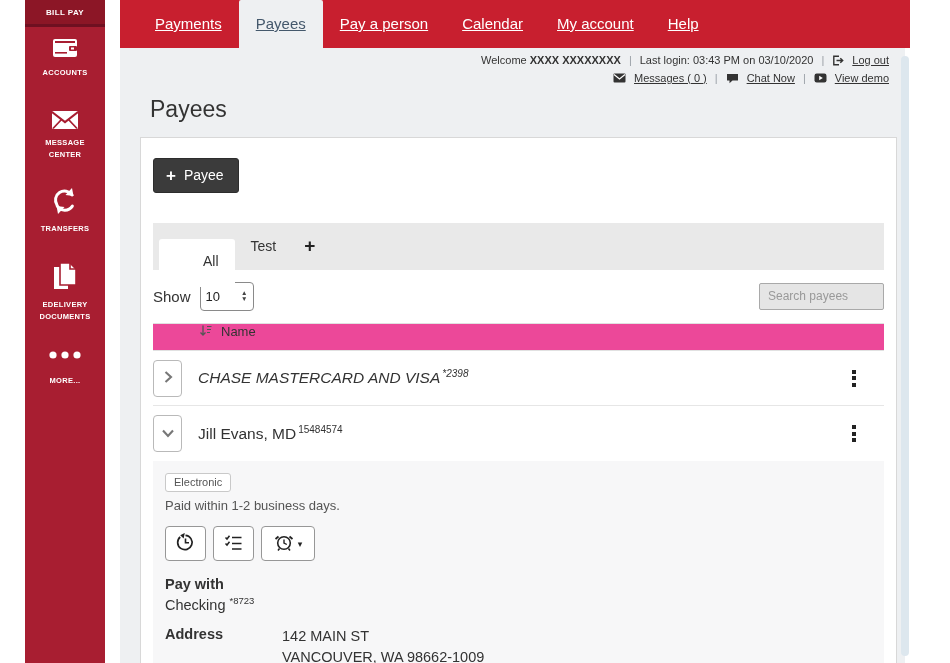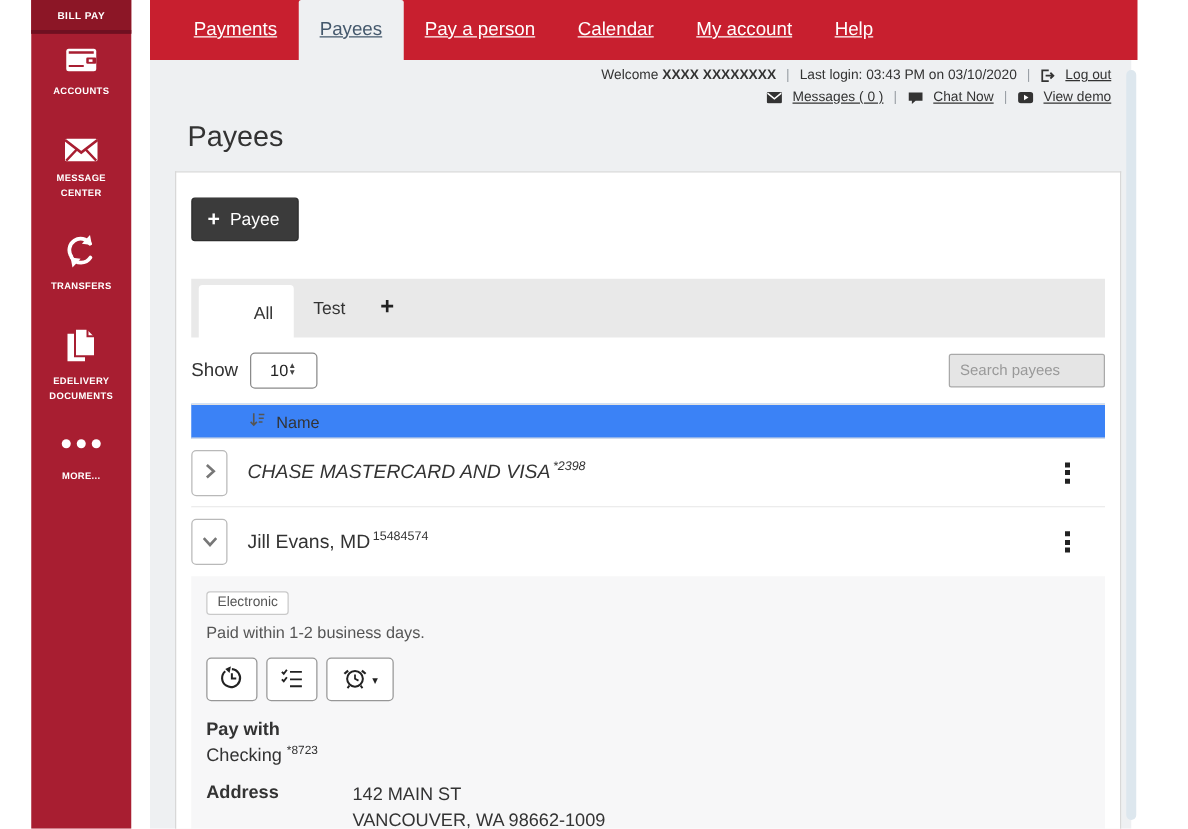--- a/index.html
+++ b/index.html
@@ -38,37 +38,37 @@
     border:1px solid #d8d8d8; border-bottom:none; padding:12px 12px 0 12px; }
 
   .add-btn { margin-top:8px; display:inline-flex; align-items:center; gap:8px;
     background:#3b3b3b; border:1px solid #2d2d2d; border-radius:3px; color:#fff;
     font-size:14px; padding:8px 14px 9px 12px; cursor:pointer; }
   .add-btn .plus { font-size:17px; font-weight:bold; line-height:11px; }
 
   .tabstrip { margin-top:30px; background:#e9e9e9; height:47px; display:flex;
     align-items:flex-start; padding-left:6px; position:relative; }
   .tab { font-size:14px; color:#333; line-height:47px; padding:0 16px; cursor:pointer; }
-  .tab.active { background:#fff; margin-top:5px; height:48px; line-height:45px;
+  .tab.active { background:#fff; margin-top:16px; height:48px; line-height:45px;
     border-radius:3px 3px 0 0; z-index:2;padding-left:44px; }
   .tab-plus { font-size:19px; font-weight:bold; color:#222; line-height:45px; padding:0 12px; cursor:pointer; }
 
   .controls-row { margin-top:11px; display:flex; align-items:center; height:30px; }
   .show-label { font-size:15px; color:#333; margin-right:9px; }
   .show-select { width:54px; height:29px; border:1px solid #8a8a8a; border-radius:4px;
-    background:#fff; display:flex; align-items:center; justify-content:center;
+    background:#fff; display:flex; align-items:center; justify-content:space-between;
     padding:0 5px; font-size:13px; color:#222; cursor:pointer; }
   .spinner { display:flex; flex-direction:column; font-size:6.5px; color:#444; line-height:.95; }
   .search-input { margin-left:auto; width:125px; height:27px; border:1px solid #a9a9a9;
     border-radius:2px; padding:0 8px; font-size:12px; color:#333; background:#e5e5e5;
     font-family:"Liberation Sans", sans-serif; }
   .search-input::placeholder { color:#999; }
 
-  .table-header { margin-top:12px; background:#3b82f6; border-top:1px solid #e1e1e1;
-    border-bottom:1px solid #e1e1e1; height:28px; display:flex; align-items:center;
+  .table-header { margin-top:12px; background:#ec4899; border-top:1px solid #e1e1e1;
+    border-bottom:1px solid #e1e1e1; height:28px; display:flex; 
     padding-left:46px; gap:9px; font-size:13px; color:#333; }
 
   .payee-row { display:flex; align-items:center; height:55px; background:#fff; }
   .payee-row.b { border-bottom:1px solid #e6e6e6;font-style:italic; }
   .expand-btn { width:29px; height:37px; border:1px solid #b9b9b9; border-radius:4px;
     background:#fff; display:flex; align-items:center; justify-content:center; cursor:pointer; }
   .payee-name { margin-left:16px; font-size:15.5px; color:#333; }
   .payee-name sup { font-size:10px; margin-left:2px; }
   .kebab { margin-left:auto; margin-right:24px; display:flex; flex-direction:column; gap:2.5px;
     cursor:pointer; padding:4px; }

